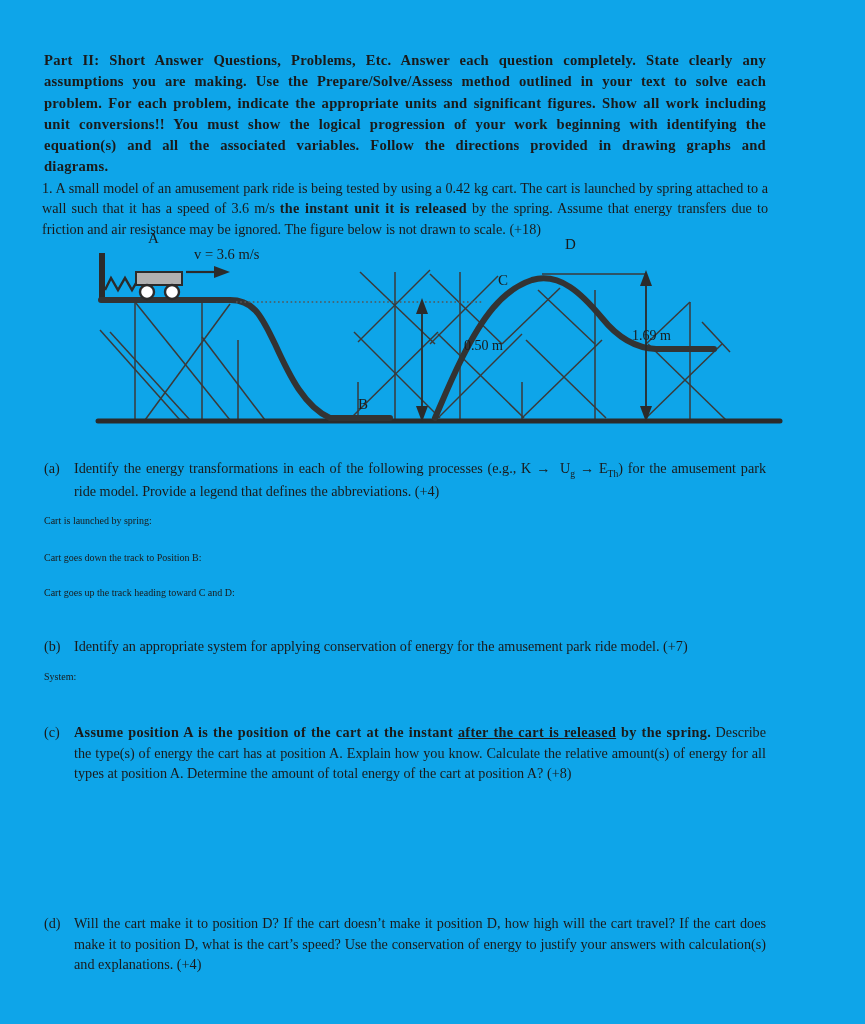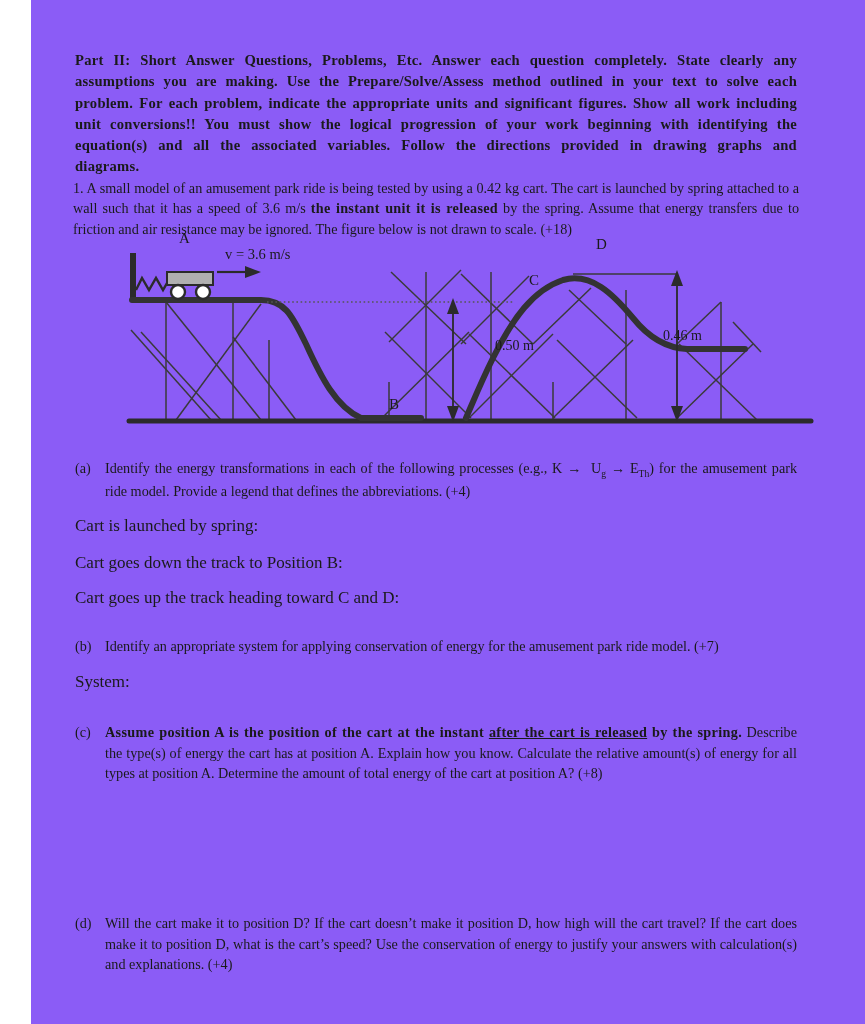--- a/index.html
+++ b/index.html
@@ -11,22 +11,21 @@
     width: 865px;
     height: 1024px;
     position: relative;
     font-family: "Liberation Serif", "DejaVu Serif", serif;
     color: #1a1a1a;
     overflow: hidden;
   }
   .page {
     position: absolute;
     inset: 0;
-    background: #8b5cf6;
-    margin-left: 31px;
+    background: #0ea5e9;
   }
   
   .instructions {
     position: absolute;
     left: 44px;
     top: 50px;
     width: 722px;
     font-weight: bold;
     font-size: 14.6px;
     line-height: 1.46;
@@ -83,21 +82,21 @@
     left: 0;
     top: 0;
     width: 26px;
   }
   .sub .body {
     margin-left: 30px;
     display: block;
   }
   .plain {
     position: absolute;
-    font-size: 17px;
+    font-size: 10px;
     line-height: 1.45;
     font-family: Liberation Serif, serif;
   }
   .b { font-weight: bold; letter-spacing: .35px; }
   .u { text-decoration: underline; }
   sub { font-size: 0.68em; }
 </style>
 </head>
 <body>
 
@@ -194,21 +193,21 @@
     </svg>
 
     <div class="fig-label" style="left:58px; top:-2px;">A</div>
     <div class="fig-label" style="left:268px; top:164px;">B</div>
     <div class="fig-label" style="left:408px; top:40px;">C</div>
     <div class="fig-label" style="left:475px; top:4px;">D</div>
 
     <div class="fig-vel" style="left:104px; top:14px;">v = 3.6 m/s</div>
 
     <div class="fig-meas" style="left:374px; top:106px;">0.50 m</div>
-    <div class="fig-meas" style="left:542px; top:96px;">0.46 m</div>
+    <div class="fig-meas" style="left:542px; top:96px;">1.69 m</div>
   </div>
 
   <div class="sub" style="left:44px; top:458px; width:722px;">
     <span class="marker">(a)</span>
     <span class="body"><span>Identify the energy transformations in each of the following processes (e.g., K</span> <span>→</span>&nbsp; <span>U</span><sub>g</sub> <span>→</span> <span>E</span><sub>Th</sub><span>) for the amusement park ride model.  Provide a legend that defines the abbreviations. (+4)</span></span>
   </div>
 
   <div class="plain" style="left:44px; top:514px;">Cart is launched by spring:</div>
   <div class="plain" style="left:44px; top:551px;">Cart goes down the track to Position B:</div>
   <div class="plain" style="left:44px; top:586px;">Cart goes up the track heading toward C and D:</div>

